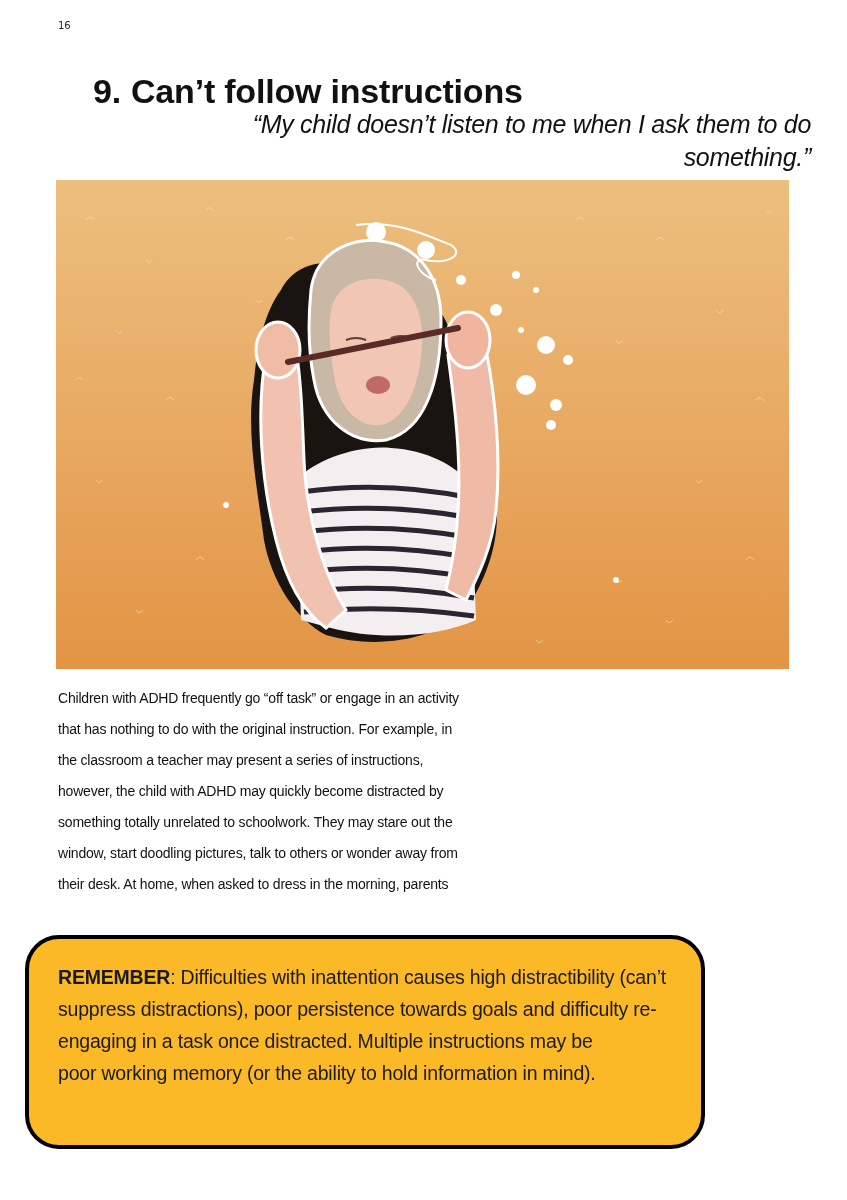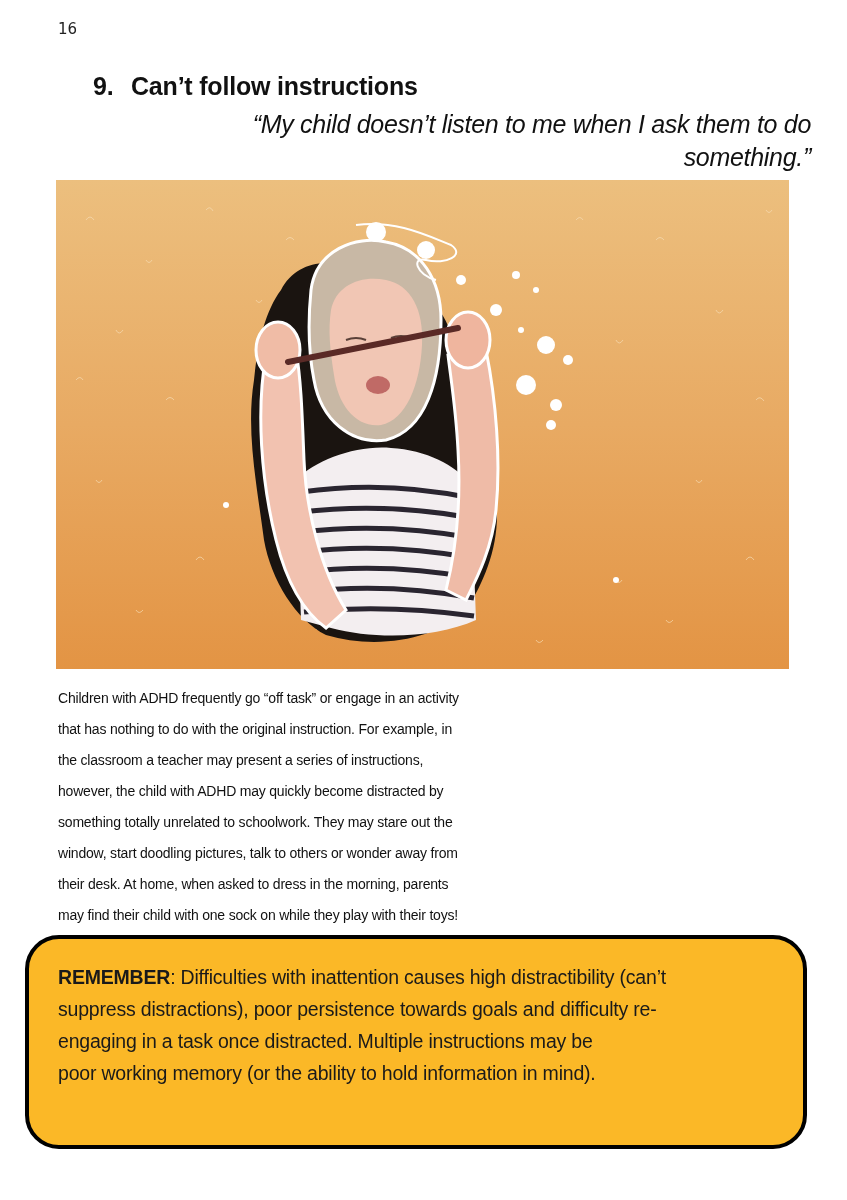--- a/index.html
+++ b/index.html
@@ -1,26 +1,26 @@
 <!DOCTYPE html>
 <html><head>
 <meta charset="utf-8">
 <style>
   html, body { margin: 0; padding: 0; background: #ffffff; }
   body { width: 847px; height: 1200px; position: relative; overflow: hidden; font-family: "Liberation Sans", sans-serif; color: #111; }
-  .page-number { position: absolute; left: 58px; top: 20px; font-family: "DejaVu Sans", sans-serif; font-size: 15px; color: #222; }
-  .heading { position: absolute; left: 93px; top: 72px; font-size: 25px; font-weight: bold; color: #111; letter-spacing: -0.2px; }
+  .page-number { position: absolute; left: 58px; top: 20px; font-family: "DejaVu Sans", sans-serif; font-size: 10px; color: #222; }
+  .heading { position: absolute; left: 93px; top: 72px; font-size: 34px; font-weight: bold; color: #111; letter-spacing: -0.2px; }
   .heading .num { display: inline-block; width: 38px; }
   .quote { position: absolute; left: 131px; top: 108px; width: 680px; font-size: 25px; font-style: italic; line-height: 33px; color: #111; letter-spacing: -0.3px; text-align: right; }
   .illustration { position: absolute; left: 56px; top: 180px; width: 733px; height: 489px; overflow: hidden;
     background: linear-gradient(180deg, #ecbf7e 0%, #e8aa63 50%, #e39444 100%); }
   .illustration svg { position: absolute; left: 0; top: 0; }
   .body-text { position: absolute; left: 58px; top: 683px; width: 740px; font-size: 14px; line-height: 31px; color: #111; letter-spacing: -0.2px; }
   .body-text span { display: block; white-space: nowrap; }
-  .callout { position: absolute; left: 25px; top: 935px; width: 782px; height: 214px; box-sizing: border-box; background: #fbb827; border: 4px solid #000; border-radius: 34px; }
+  .callout { position: absolute; left: 25px; top: 935px; width: 680px; height: 214px; box-sizing: border-box; background: #fbb827; border: 4px solid #000; border-radius: 34px; }
   .callout-text { position: absolute; left: 29px; top: 22px; width: 740px; font-family: "Liberation Sans", sans-serif; font-size: 19.5px; line-height: 32px; color: #1a1a1a; letter-spacing: -0.2px; }
   .callout-text span.line { display: block; white-space: nowrap; }
   .callout-text b { font-weight: bold; }
 </style>
 </head>
 <body>
 
 <div class="page-number">16</div>
 
 <div class="heading">
@@ -112,21 +112,20 @@
 </div>
 
 <div class="body-text">
   <span>Children with ADHD frequently go “off task” or engage in an activity</span>
   <span>that has nothing to do with the original instruction. For example, in</span>
   <span>the classroom a teacher may present a series of instructions,</span>
   <span>however, the child with ADHD may quickly become distracted by</span>
   <span>something totally unrelated to schoolwork. They may stare out the</span>
   <span>window, start doodling pictures, talk to others or wonder away from</span>
   <span>their desk. At home, when asked to dress in the morning, parents</span>
-  <span>may find their child with one sock on while they play with their toys!</span>
 </div>
 
 <div class="callout">
   <div class="callout-text">
     <span class="line"><b>REMEMBER</b><span>: Difficulties with inattention causes high distractibility (can’t</span></span>
     <span class="line">suppress distractions), poor persistence towards goals and difficulty re-</span>
     <span class="line">engaging in a task once distracted. Multiple instructions may be</span>
     <span class="line">poor working memory (or the ability to hold information in mind).</span>
   </div>
 </div>

